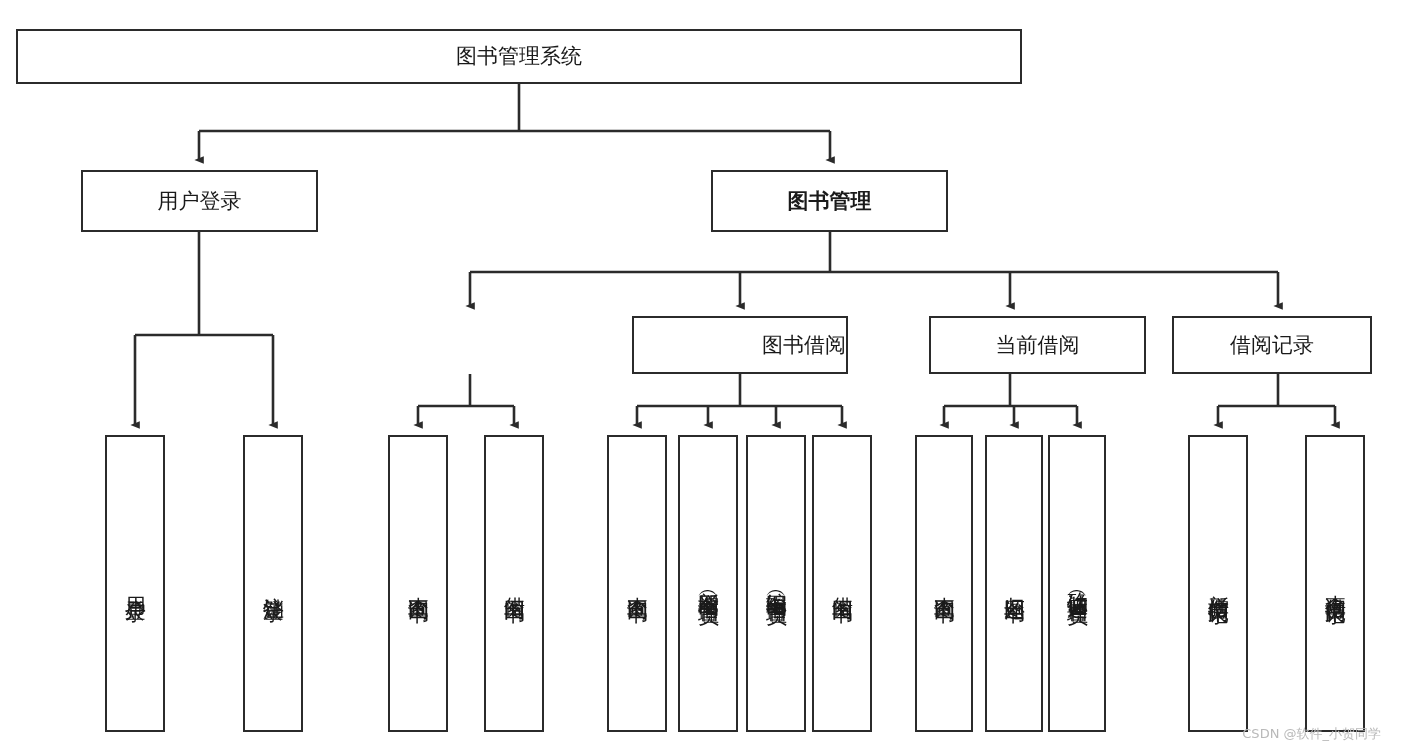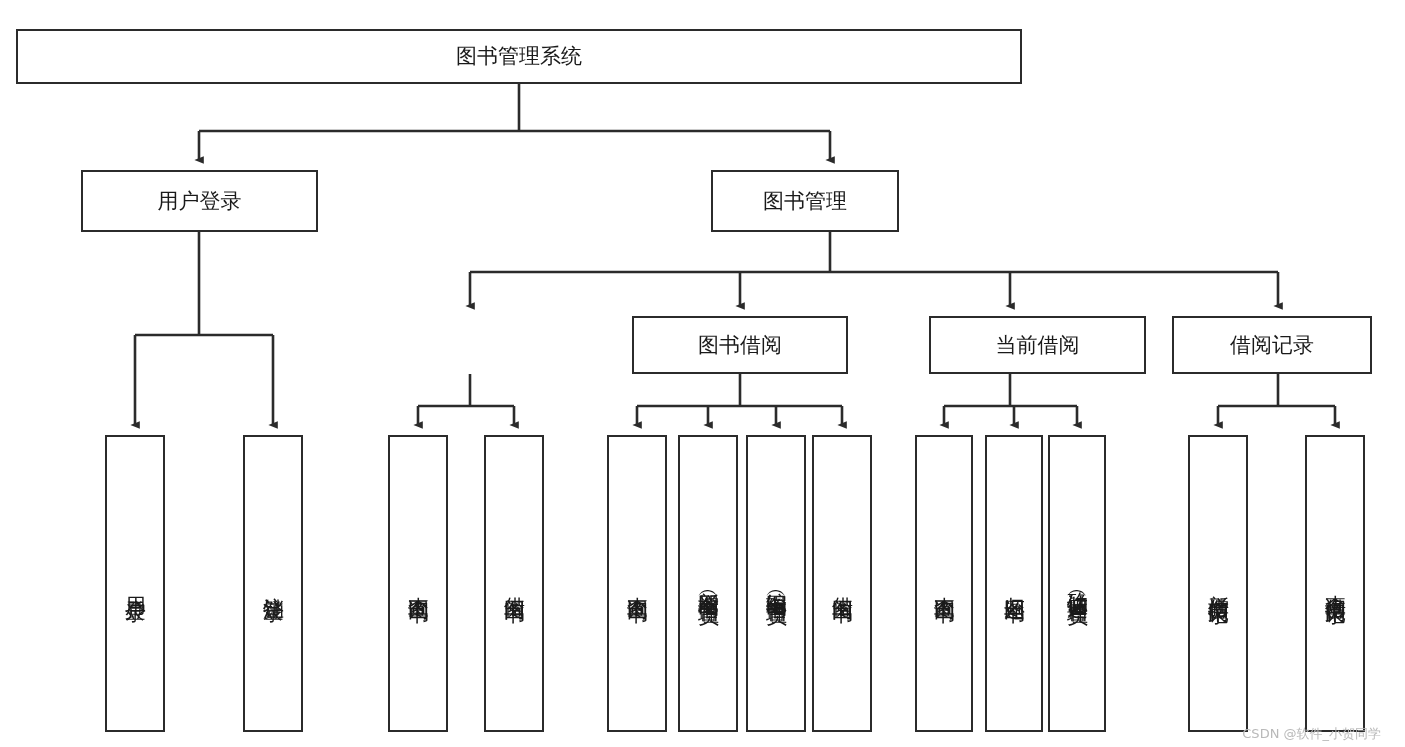--- a/index.html
+++ b/index.html
@@ -126,26 +126,26 @@
   </svg>
 
   <div class="node horiz" style="left:16px; top:29px; width:1006px; height:55px;">
     <span class="node-label">图书管理系统</span>
   </div>
 
   <div class="node horiz" style="left:81px; top:170px; width:237px; height:62px;">
     <span class="node-label">用户登录</span>
   </div>
 
-  <div class="node horiz" style="left:711px; top:170px; width:188px; height:62px;">
+  <div class="node horiz" style="left:711px; top:170px; width:237px; height:62px;font-weight:bold;">
     <span class="node-label">图书管理</span>
   </div>
 
 
-  <div class="node horiz" style="left:632px; top:316px; width:216px; height:58px;">
+  <div class="node horiz" style="left:632px; top:316px; width:216px; height:58px;justify-content:flex-end;">
     <span class="node-label">图书借阅</span>
   </div>
 
   <div class="node horiz" style="left:929px; top:316px; width:217px; height:58px;">
     <span class="node-label">当前借阅</span>
   </div>
 
   <div class="node horiz" style="left:1172px; top:316px; width:200px; height:58px;">
     <span class="node-label">借阅记录</span>
   </div>

